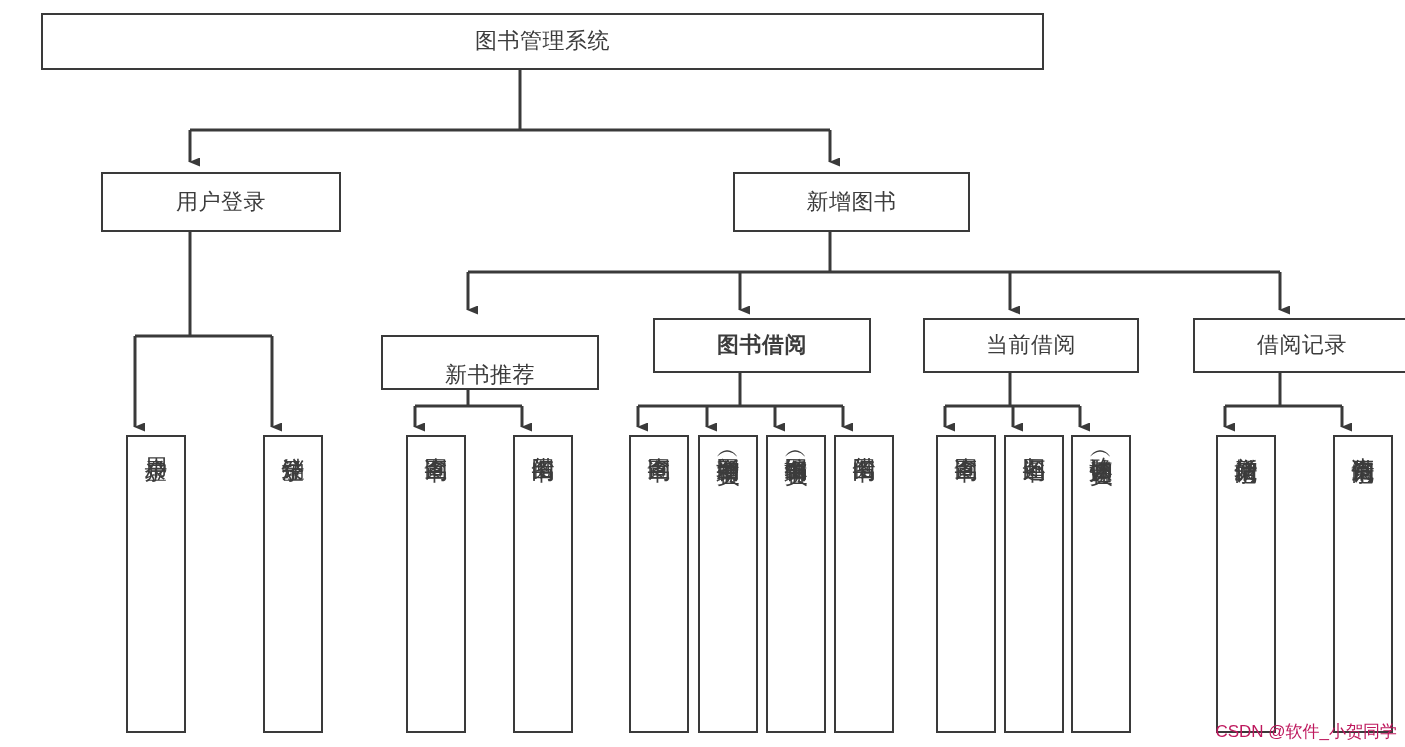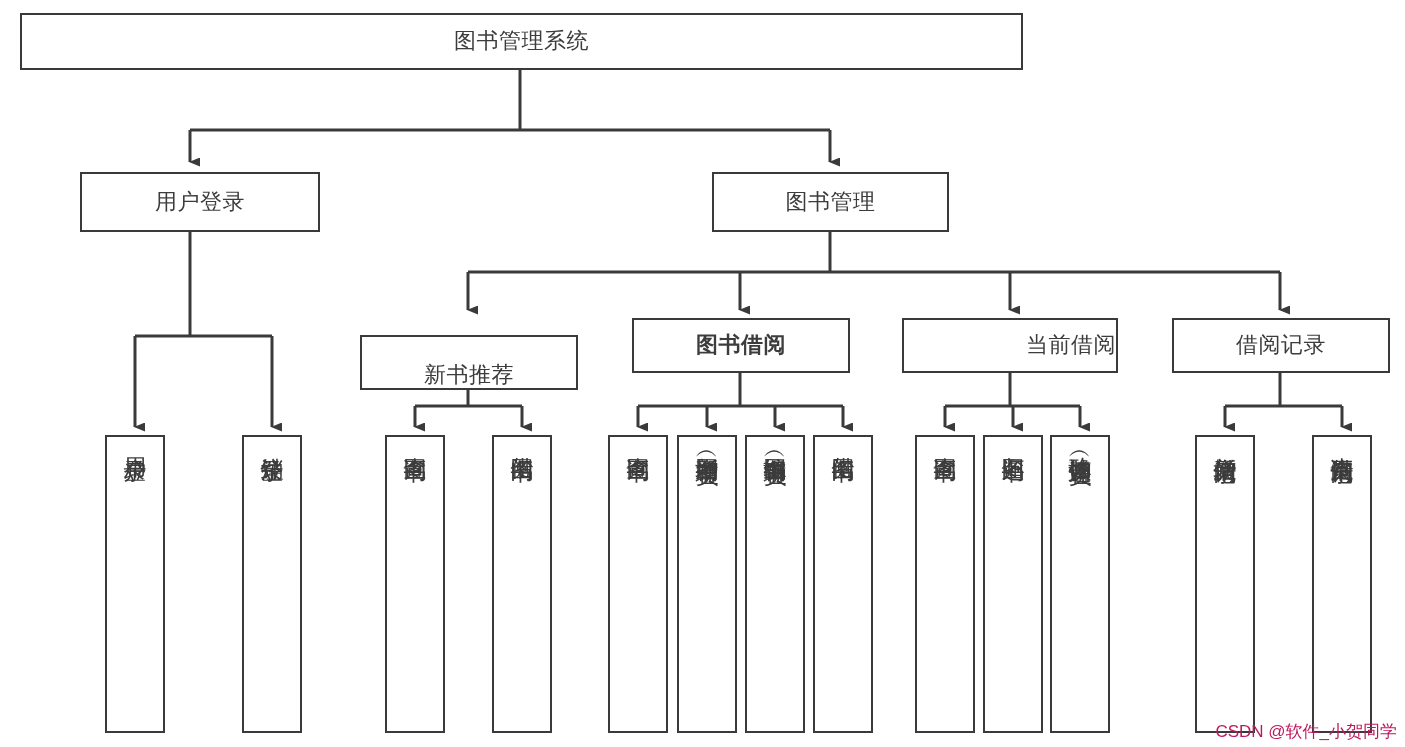--- a/index.html
+++ b/index.html
@@ -28,20 +28,21 @@
   }
   .node {
     position: absolute;
     box-sizing: border-box;
     border: 2.5px solid #3a3a3a;
     background: #ffffff;
     display: flex;
     align-items: center;
     justify-content: center;
     color: #3c3c3c;
+    margin-left: 21px;
   }
   .node .node-label {
     display: block;
     text-align: center;
     letter-spacing: 0.5px;
     color: #3c3c3c;
   }
   
   .node.horiz .node-label {
     font-size: 22px;
@@ -128,30 +129,30 @@
   </svg>
 
   <div class="node horiz" style="left:20px; top:13px; width:1003px; height:57px;">
     <span class="node-label">图书管理系统</span>
   </div>
 
   <div class="node horiz" style="left:80px; top:172px; width:240px; height:60px;">
     <span class="node-label">用户登录</span>
   </div>
   <div class="node horiz" style="left:712px; top:172px; width:237px; height:60px;">
-    <span class="node-label">图书管理</span>
+    <span class="node-label">新增图书</span>
   </div>
 
   <div class="node horiz" style="left:360px; top:335px; width:218px; height:55px;align-items:flex-end;">
     <span class="node-label">新书推荐</span>
   </div>
   <div class="node horiz" style="left:632px; top:318px; width:218px; height:55px;font-weight:bold;">
     <span class="node-label">图书借阅</span>
   </div>
-  <div class="node horiz" style="left:902px; top:318px; width:216px; height:55px;justify-content:flex-end;">
+  <div class="node horiz" style="left:902px; top:318px; width:216px; height:55px;">
     <span class="node-label">当前借阅</span>
   </div>
   <div class="node horiz" style="left:1172px; top:318px; width:218px; height:55px;">
     <span class="node-label">借阅记录</span>
   </div>
 
   <div class="node vert" style="left:105px; top:435px; width:60px; height:298px;">
     <span class="node-label">用户登录</span>
   </div>
   <div class="node vert" style="left:242px; top:435px; width:60px; height:298px;">

